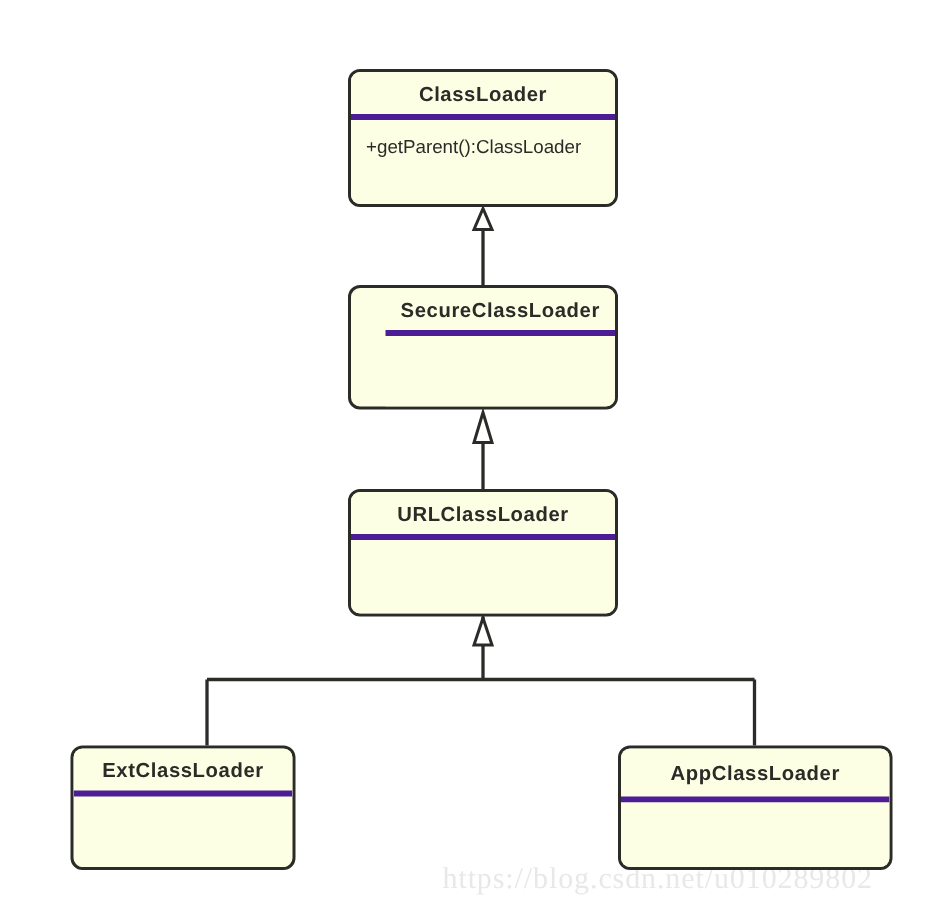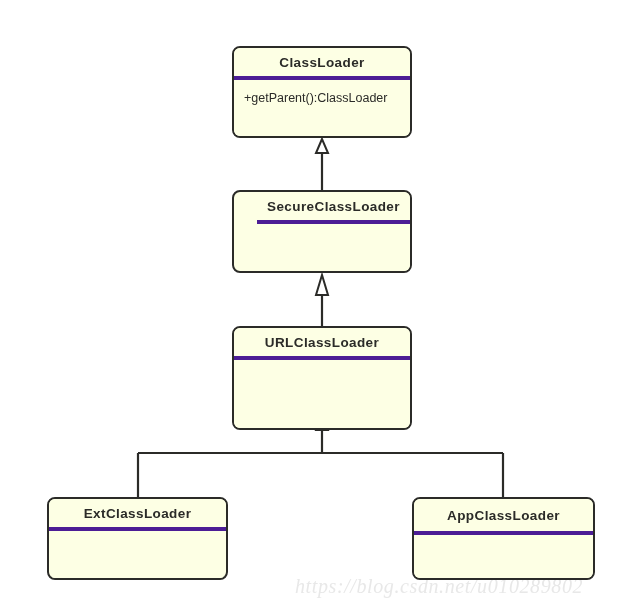--- a/index.html
+++ b/index.html
@@ -73,21 +73,20 @@
     position: absolute;
     left: 295px;
     top: 575px;
     font-family: "Liberation Serif", serif;
     font-size: 20px;
     letter-spacing: 0.6px;
     color: #e8e8e8;
     white-space: nowrap;
     z-index: 1;
     user-select: none;
-    font-style: italic;
   }
 </style>
 </head>
 <body>
 
 <div id="canvas">
 
   <svg id="edges" viewBox="0 0 624 612" width="624" height="612" xmlns="http://www.w3.org/2000/svg">
     <g stroke="#2b2b28" stroke-width="2.2" fill="none" stroke-linecap="butt">
 
@@ -116,26 +115,26 @@
     <div class="uml-body">
       <div class="uml-member">+getParent():ClassLoader</div>
     </div>
   </div>
 
   <div class="uml-class" style="left:232px; top:190px; width:180px; height:83px;padding-left:23px;">
     <div class="uml-name" style="height:32px;">SecureClassLoader</div>
     <div class="uml-body empty"></div>
   </div>
 
-  <div class="uml-class" style="left:232px; top:326px; width:180px; height:104px;">
+  <div class="uml-class" style="left:232px; top:326px; width:180px; height:85px;">
     <div class="uml-name" style="height:32px;">URLClassLoader</div>
     <div class="uml-body empty"></div>
   </div>
 
-  <div class="uml-class" style="left:47px; top:497px; width:181px; height:83px;gap:46px;">
+  <div class="uml-class" style="left:47px; top:497px; width:150px; height:83px;gap:46px;">
     <div class="uml-name" style="height:32px;">ExtClassLoader</div>
     <div class="uml-body empty"></div>
   </div>
 
   <div class="uml-class" style="left:412px; top:497px; width:183px; height:83px;">
     <div class="uml-name" style="height:36px;text-align:right;">AppClassLoader</div>
     <div class="uml-body empty"></div>
   </div>
 
   <div id="watermark">https://blog.csdn.net/u010289802</div>

